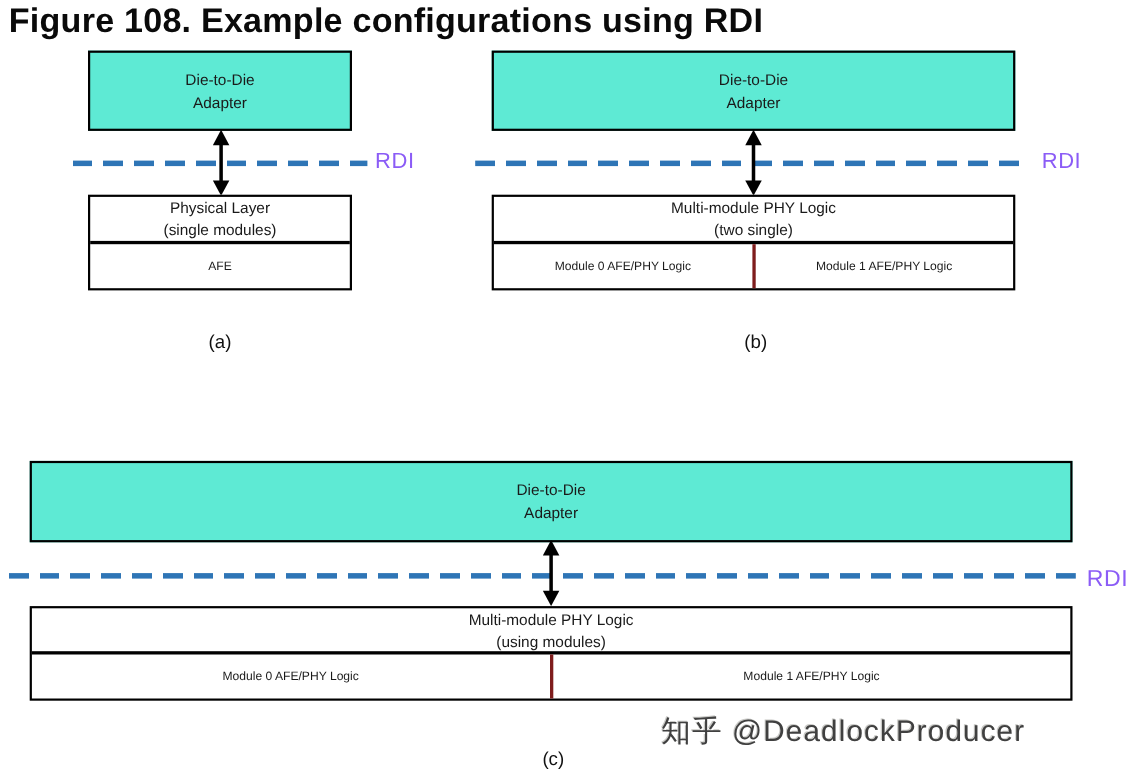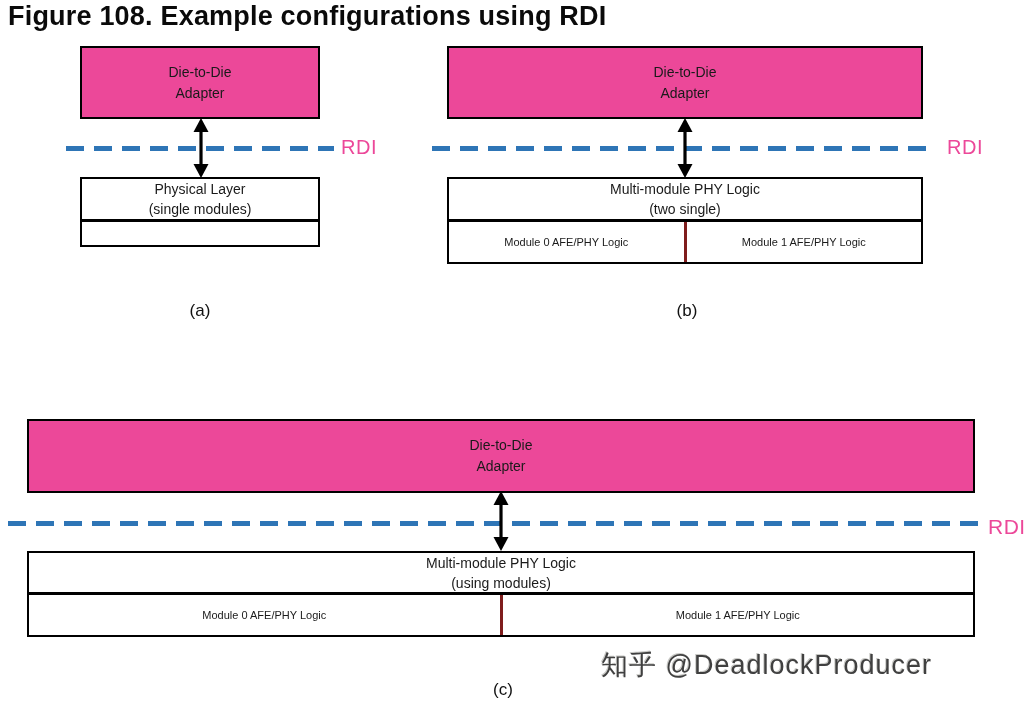--- a/index.html
+++ b/index.html
@@ -2,25 +2,25 @@
 <html><head>
 <meta charset="utf-8">
 <style>
   html,body{margin:0;padding:0;background:#fff;}
   #canvas{
     position:relative;width:1033px;height:711px;background:#ffffff;
     font-family:"Liberation Sans","DejaVu Sans",sans-serif;color:#000;overflow:hidden;
   }
   .abs{position:absolute;}
   .figure-title{
-    left:8px;top:1px;font-size:27px;font-weight:bold;color:#0a0a0a;letter-spacing:.2px;
+    left:8px;top:1px;font-size:31px;font-weight:bold;color:#0a0a0a;letter-spacing:.2px;
   }
   
   .box{
-    border:2px solid #000;background:#ec4899;box-sizing:border-box;
+    border:2px solid #000;background:#5eead4;box-sizing:border-box;
     display:flex;flex-direction:column;align-items:center;justify-content:center;
     text-align:right;
   }
   .box .ln{display:block;font-size:14px;line-height:21px;color:#1a1a1a;}
   .phy{border:2px solid #000;background:#fff;box-sizing:border-box;display:flex;flex-direction:column;}
   .phy-head{
     border-bottom:3px solid #000;display:flex;flex-direction:column;
     align-items:center;justify-content:center;text-align:center;flex:0 0 auto;
   }
   .phy-head .ln{display:block;font-size:14px;line-height:20px;color:#1a1a1a;}
@@ -28,21 +28,21 @@
   .cell{
     flex:1 1 0;display:flex;align-items:center;justify-content:center;
     font-size:11px;color:#1a1a1a;border-right:3px solid #7f1d1d;text-align:center;
   }
   .cell:last-child{border-right:none;}
   
   .rdi-line{
     height:5px;
     background:repeating-linear-gradient(90deg,#2E75B6 0px,#2E75B6 18px,transparent 18px,transparent 28px);
   }
-  .rdi-label{color:#ec4899;font-size:20px;font-weight:500;letter-spacing:.5px;}
+  .rdi-label{color:#8b5cf6;font-size:20px;font-weight:500;letter-spacing:.5px;}
   
   .arrow svg{display:block;}
   
   .caption{font-size:17px;color:#111;text-align:center;width:120px;}
   .watermark{
     font-size:27px;color:#404040;letter-spacing:1px;
     text-shadow:1px 1px 0 #ffffff,-1px -1px 0 #c9c9c6;
     white-space:nowrap;
   }
 </style>
@@ -62,24 +62,27 @@
   <div class="abs rdi-label" style="left:341px;top:136px;">RDI</div>
 
   <div class="abs arrow" style="left:192px;top:118px;">
     <svg width="18" height="60" viewBox="0 0 18 60">
       <line x1="9" y1="10" x2="9" y2="50" stroke="#000" stroke-width="3.2"></line>
       <polygon points="9,0 16.5,14 1.5,14" fill="#000"></polygon>
       <polygon points="9,60 16.5,46 1.5,46" fill="#000"></polygon>
     </svg>
   </div>
 
-  <div class="abs phy" style="left:80px;top:177px;width:240px;height:70px;">
+  <div class="abs phy" style="left:80px;top:177px;width:240px;height:87px;">
     <div class="phy-head" style="height:40px;">
       <span class="ln">Physical Layer</span>
       <span class="ln">(single modules)</span>
+    </div>
+    <div class="cells">
+      <div class="cell">AFE</div>
     </div>
   </div>
 
   <div class="abs caption" style="left:140px;top:301px;">(a)</div>
 
   <div class="abs box" style="left:447px;top:46px;width:476px;height:73px;">
     <span class="ln">Die-to-Die</span>
     <span class="ln">Adapter</span>
   </div>
 

